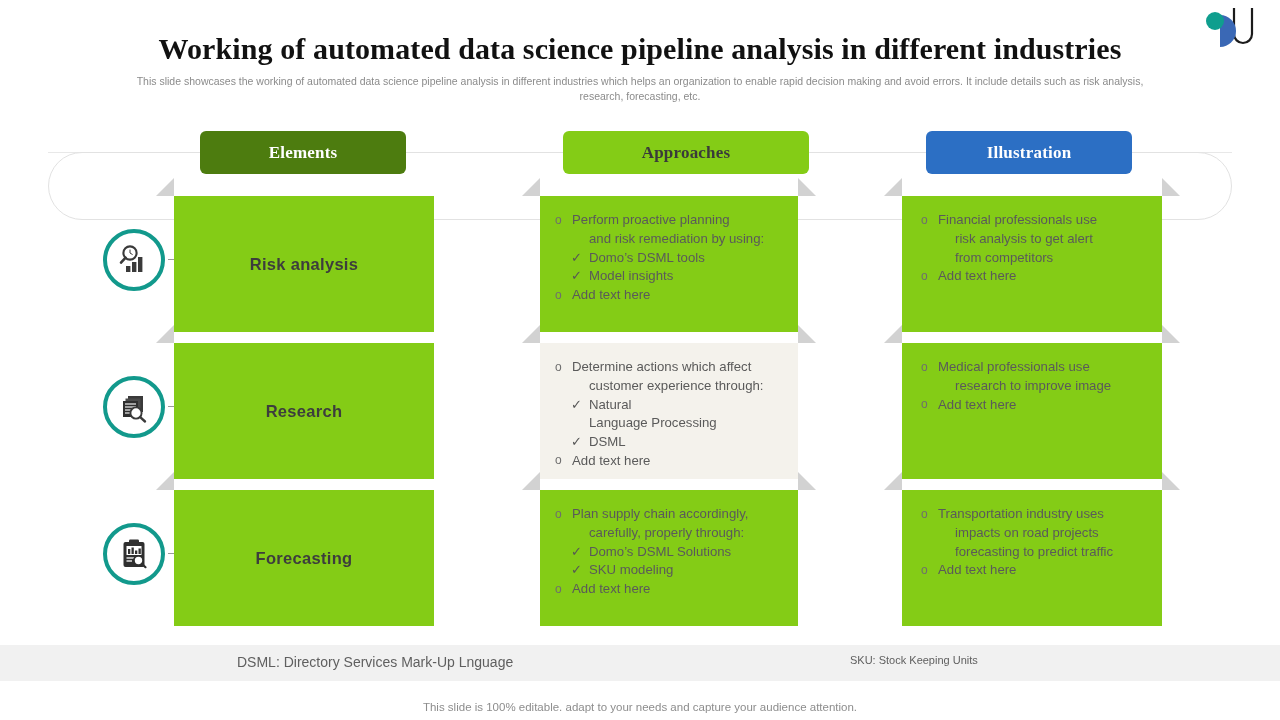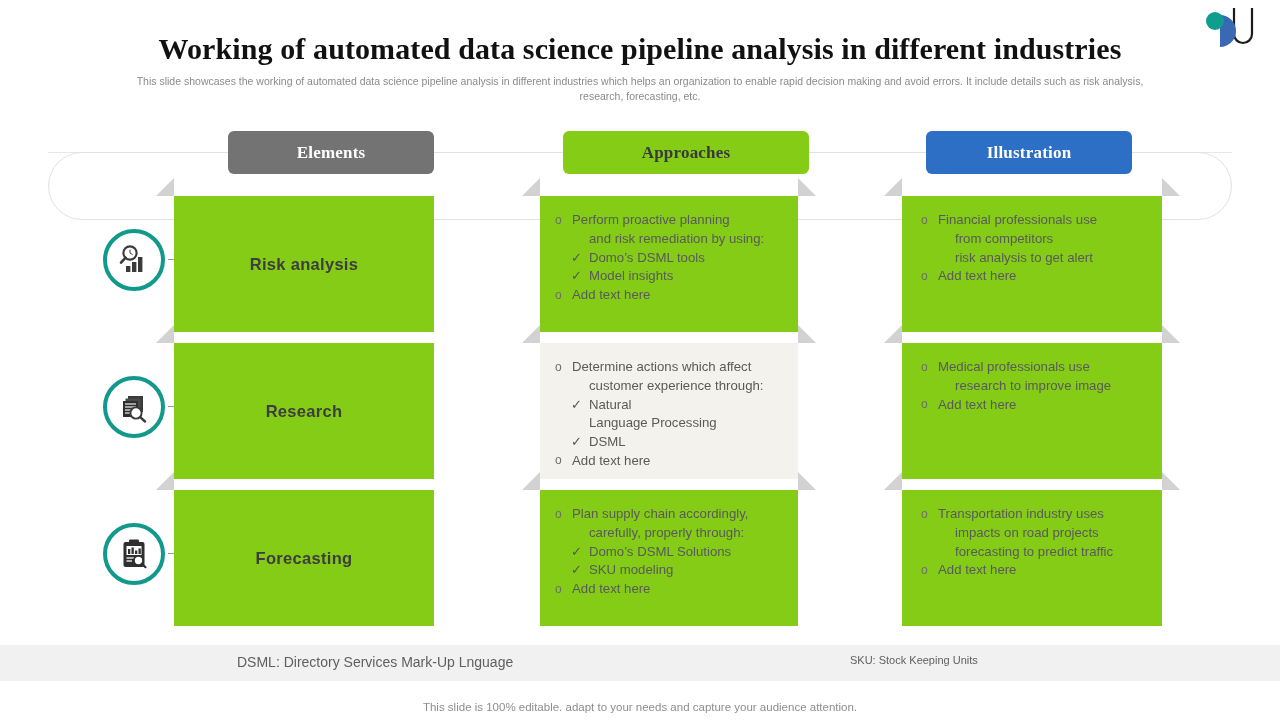--- a/index.html
+++ b/index.html
@@ -80,21 +80,21 @@
     border-radius: 6px;
     display: flex;
     align-items: center;
     justify-content: center;
     font-family: "Liberation Serif", serif;
     font-weight: bold;
     font-size: 17px;
     color: #ffffff;
     letter-spacing: 0.2px;
   }
-  .col-header.c0 { left: 200px; width: 206px; background: #737373; margin-left: 28px; }
+  .col-header.c0 { left: 200px; width: 206px; background: #4d7c0f; }
   .col-header.c1 { left: 563px; width: 246px; background: #84cc16; color: #3a3a3a; }
   .col-header.c2 { left: 926px; width: 206px; background: #2c6fc4; }
 
   
   .row { position: absolute; left: 0; width: 1280px; }
   .row.r0 { top: 196px; height: 136px; }
   .row.r1 { top: 343px; height: 136px; }
   .row.r2 { top: 490px; height: 136px; }
 
   
@@ -308,22 +308,22 @@
       <div class="sub"><span class="tick">✓</span><span>Model insights</span></div>
       <div class="bul">Add text here</div>
     </div>
   </div>
 
   <div class="card illus">
     <div class="fold-left"></div>
     <div class="fold-right"></div>
     <div class="bullets indented">
       <div class="bul">Financial professionals  use</div>
+      <div class="cont">risk analysis to get alert</div>
       <div class="cont">from competitors</div>
-      <div class="cont">risk analysis to get alert</div>
       <div class="bul">Add text here</div>
     </div>
   </div>
 </div>
 
 <div class="row r1">
   <div class="badge">
     <svg width="34" height="34" viewBox="0 0 34 34">
       <rect x="11" y="6" width="15" height="16" fill="#3a3a3a"></rect>
       <rect x="8.5" y="8.5" width="15" height="16" fill="#4a4a4a"></rect>

